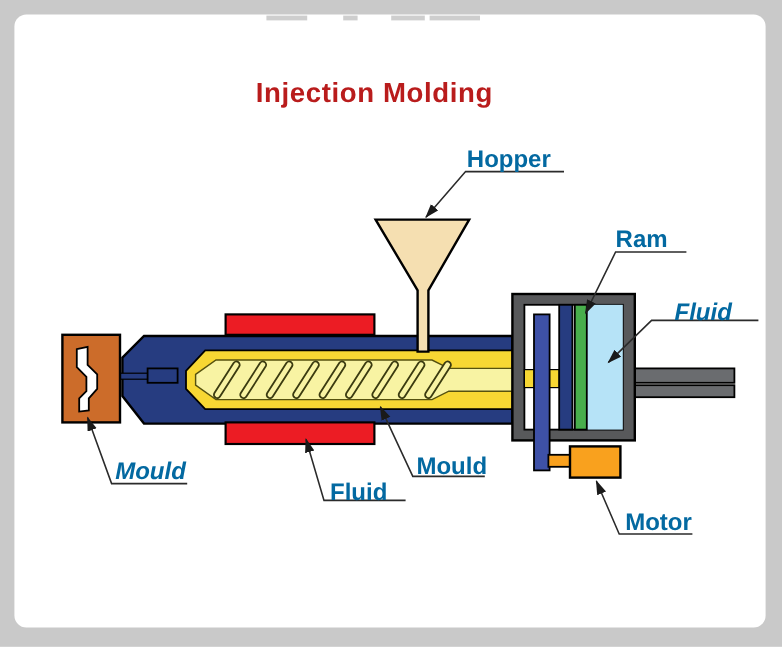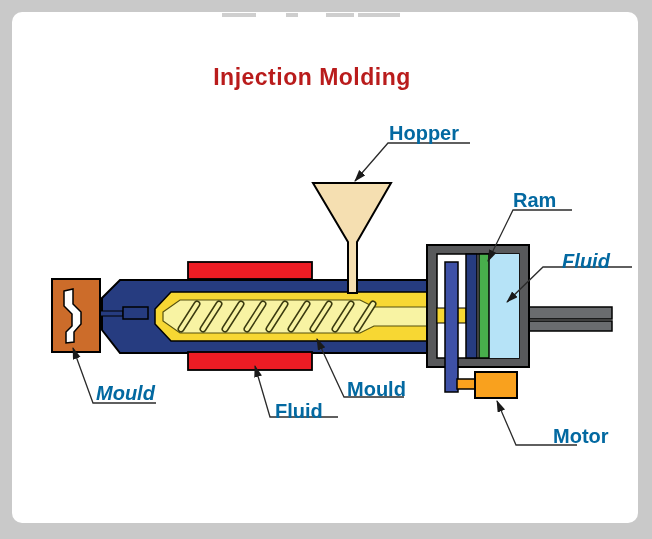--- a/index.html
+++ b/index.html
@@ -21,21 +21,21 @@
     position:absolute;font-weight:bold;font-size:20px;color:#0369a1;
     white-space:nowrap;
   }
   .label-hopper{left:389px;top:122px;}
   .label-ram{left:513px;top:189px;}
   .label-hyd{left:538px;top:246px;width:96px;text-align:center;}
   .label-hyd .l2{margin-top:4px;font-style:italic;}
   .label-mould{left:96px;top:382px;font-style:italic;}
   .label-heater{left:275px;top:400px;}
   .label-screw{left:347px;top:378px;}
-  .label-motor{left:521px;top:425px;margin-left:32px;}
+  .label-motor{left:521px;top:425px;}
 </style>
 </head>
 <body>
 
 <div class="canvas"></div>
 
 <svg class="diagram" width="652" height="539" viewBox="0 0 652 539">
   <defs>
     <marker id="arr" markerWidth="13" markerHeight="9" refX="11" refY="4" orient="auto" markerUnits="userSpaceOnUse">
       <path d="M0,0 L12,4 L0,8 Z" fill="#1a1a1a"></path>

